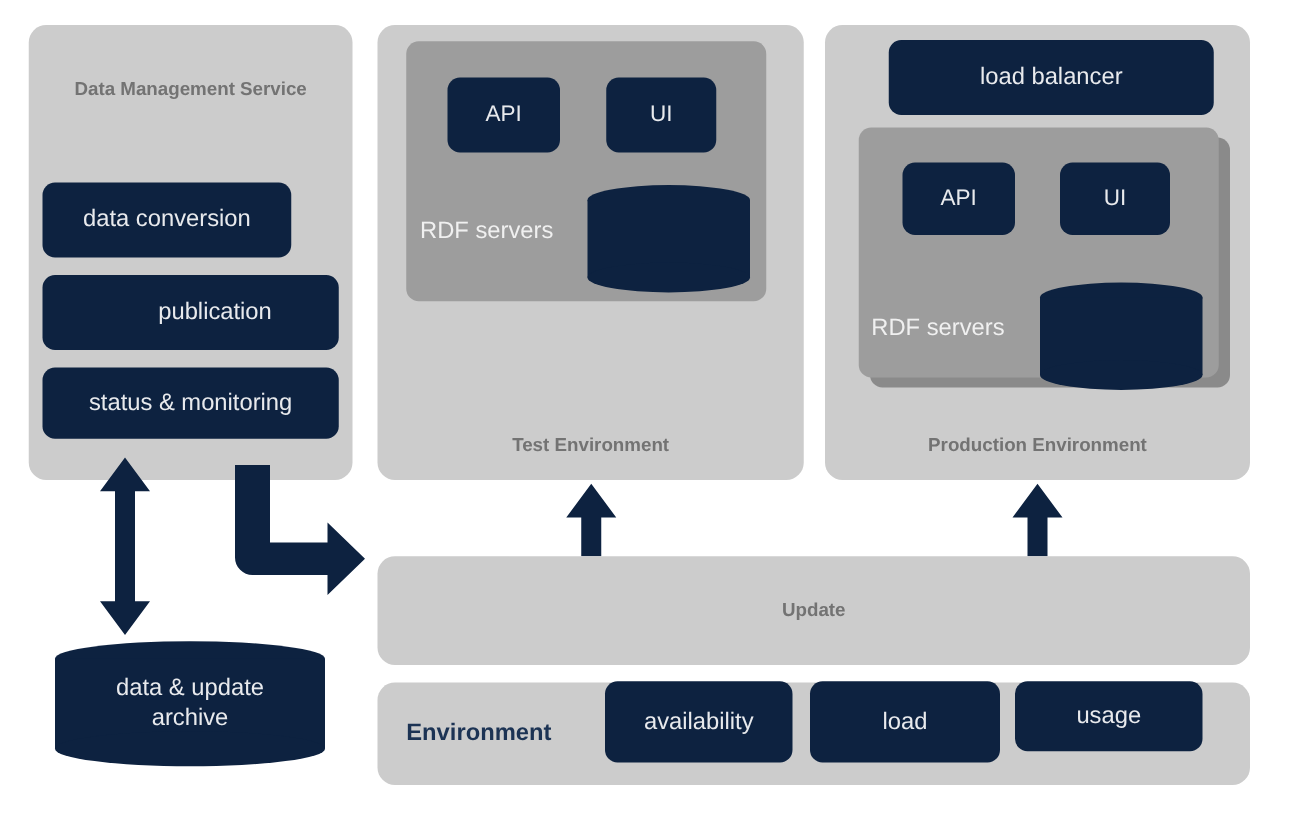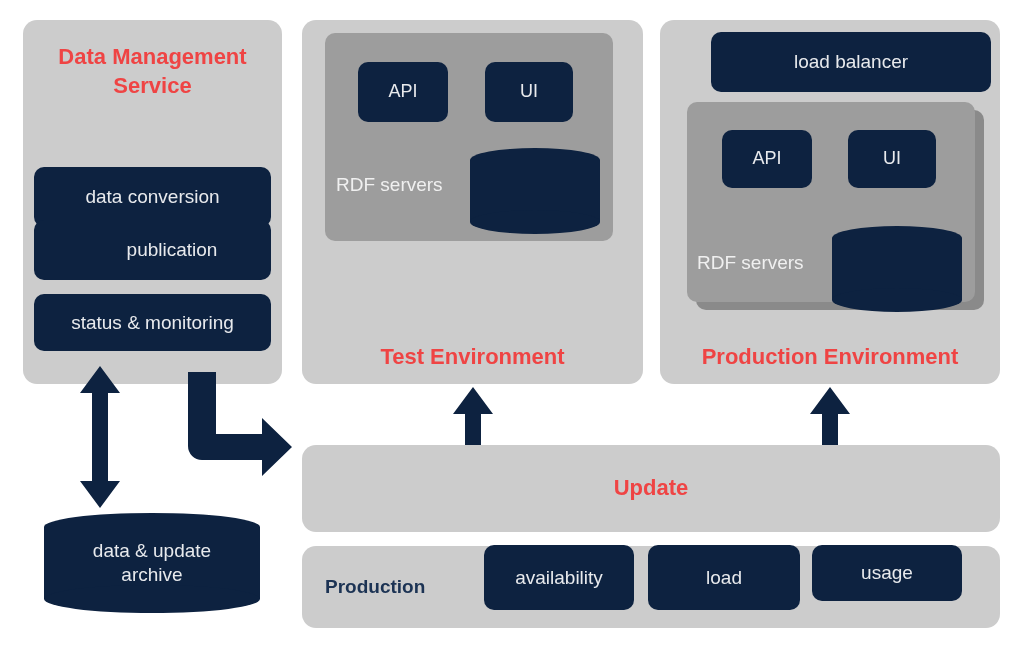--- a/index.html
+++ b/index.html
@@ -45,23 +45,23 @@
     font-size: 19px;
     line-height: 1.22;
     box-sizing: border-box;
     padding: 2px 6px;
   }
   .navy-box.small {
     font-size: 18px;
   }
   .panel-title {
     position: absolute;
-    color: #ef4444;
+    color: #737373;
     font-weight: bold;
-    font-size: 22px;
+    font-size: 15px;
     line-height: 1.3;
     text-align: center;
     display: flex;
     align-items: center;
     justify-content: center;
   }
   .bar-label {
     position: absolute;
     color: #1c3354;
     font-weight: bold;
@@ -115,21 +115,21 @@
 </style>
 </head>
 <body>
 
 <div id="canvas">
 
   <div class="panel" style="left:23px; top:20px; width:259px; height:364px;"></div>
 
   <div class="panel-title" style="left:33px; top:42px; width:239px; height:60px;">Data Management Service</div>
 
-  <div class="navy-box" style="left:34px; top:146px; width:237px; height:60px;margin-top:21px;">data conversion</div>
+  <div class="navy-box" style="left:34px; top:146px; width:199px; height:60px;">data conversion</div>
 
   <div class="navy-box" style="left:34px; top:220px; width:237px; height:60px;padding-left:45px;">publication</div>
 
   <div class="navy-box" style="left:34px; top:294px; width:237px; height:57px;">status &amp; monitoring</div>
 
   <svg class="arrow-svg" style="left:78px; top:366px; width:44px; height:142px;" viewBox="0 0 44 142">
     <path d="M22 0 L42 27 L30 27 L30 115 L42 115 L22 142 L2 115 L14 115 L14 27 L2 27 Z" fill="#0d2240"></path>
   </svg>
 
   <svg class="arrow-svg" style="left:182px; top:372px; width:110px; height:110px;" viewBox="0 0 110 110">
@@ -166,21 +166,21 @@
   </div>
 
   <div class="panel-title" style="left:312px; top:343px; width:321px; height:28px;">Test Environment</div>
 
   <svg class="arrow-svg" style="left:451px; top:387px; width:44px; height:58px;" viewBox="0 0 44 58">
     <path d="M22 0 L42 27 L30 27 L30 58 L14 58 L14 27 L2 27 Z" fill="#0d2240"></path>
   </svg>
 
   <div class="panel" style="left:660px; top:20px; width:340px; height:364px;"></div>
 
-  <div class="navy-box" style="left:711px; top:32px; width:280px; height:60px;">load balancer</div>
+  <div class="navy-box" style="left:711px; top:32px; width:260px; height:60px;">load balancer</div>
 
   <div class="inner-gray-shadow" style="left:696px; top:110px; width:288px; height:200px;"></div>
 
   <div class="inner-gray" style="left:687px; top:102px; width:288px; height:200px;"></div>
 
   <div class="navy-box small" style="left:722px; top:130px; width:90px; height:58px;">API</div>
 
   <div class="navy-box small" style="left:848px; top:130px; width:88px; height:58px;">UI</div>
 
   <div class="rdf-label" style="left:697px; top:250px; width:130px; height:26px;">RDF servers</div>
@@ -195,21 +195,21 @@
 
   <svg class="arrow-svg" style="left:808px; top:387px; width:44px; height:58px;" viewBox="0 0 44 58">
     <path d="M22 0 L42 27 L30 27 L30 58 L14 58 L14 27 L2 27 Z" fill="#0d2240"></path>
   </svg>
 
   <div class="panel" style="left:302px; top:445px; width:698px; height:87px;"></div>
   <div class="panel-title" style="left:302px; top:445px; width:698px; height:87px;">Update</div>
 
   <div class="panel" style="left:302px; top:546px; width:698px; height:82px;"></div>
 
-  <div class="bar-label" style="left:325px; top:572px; width:150px; height:30px;">Production</div>
+  <div class="bar-label" style="left:325px; top:572px; width:150px; height:30px;">Environment</div>
 
   <div class="navy-box" style="left:484px; top:545px; width:150px; height:65px;">availability</div>
 
   <div class="navy-box" style="left:648px; top:545px; width:152px; height:65px;">load</div>
 
   <div class="navy-box" style="left:812px; top:545px; width:150px; height:56px;">usage</div>
 
 </div>
 
 </body></html>

